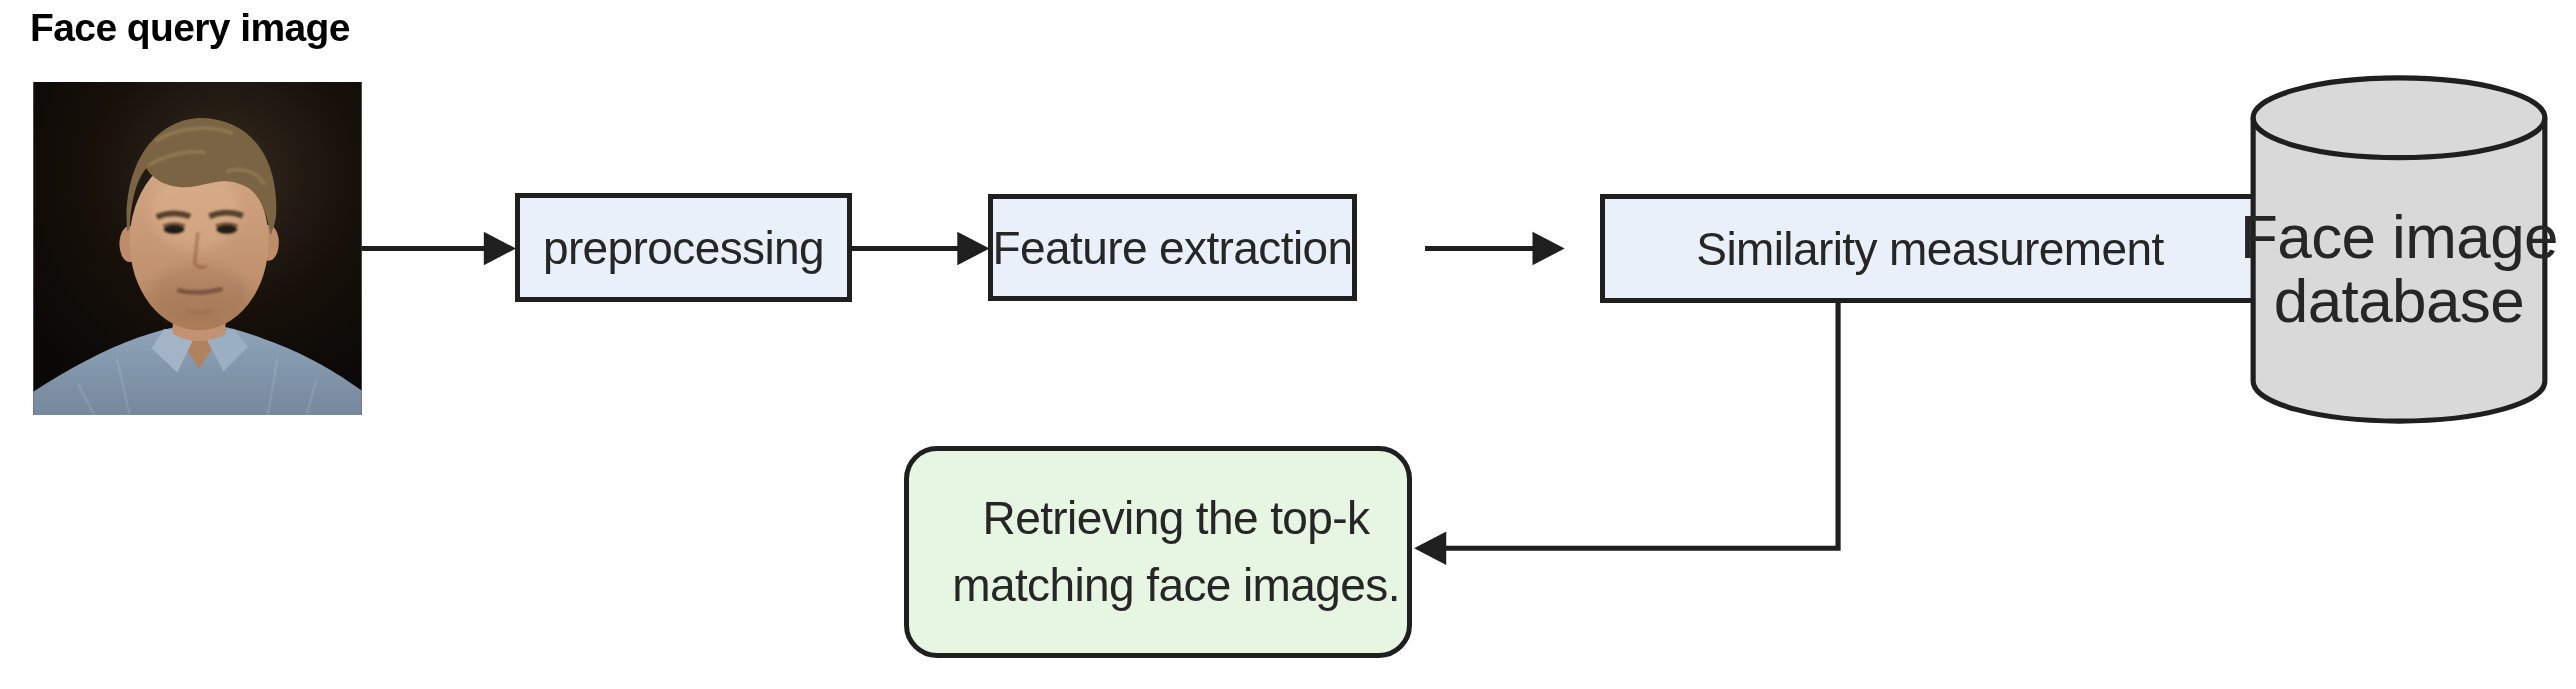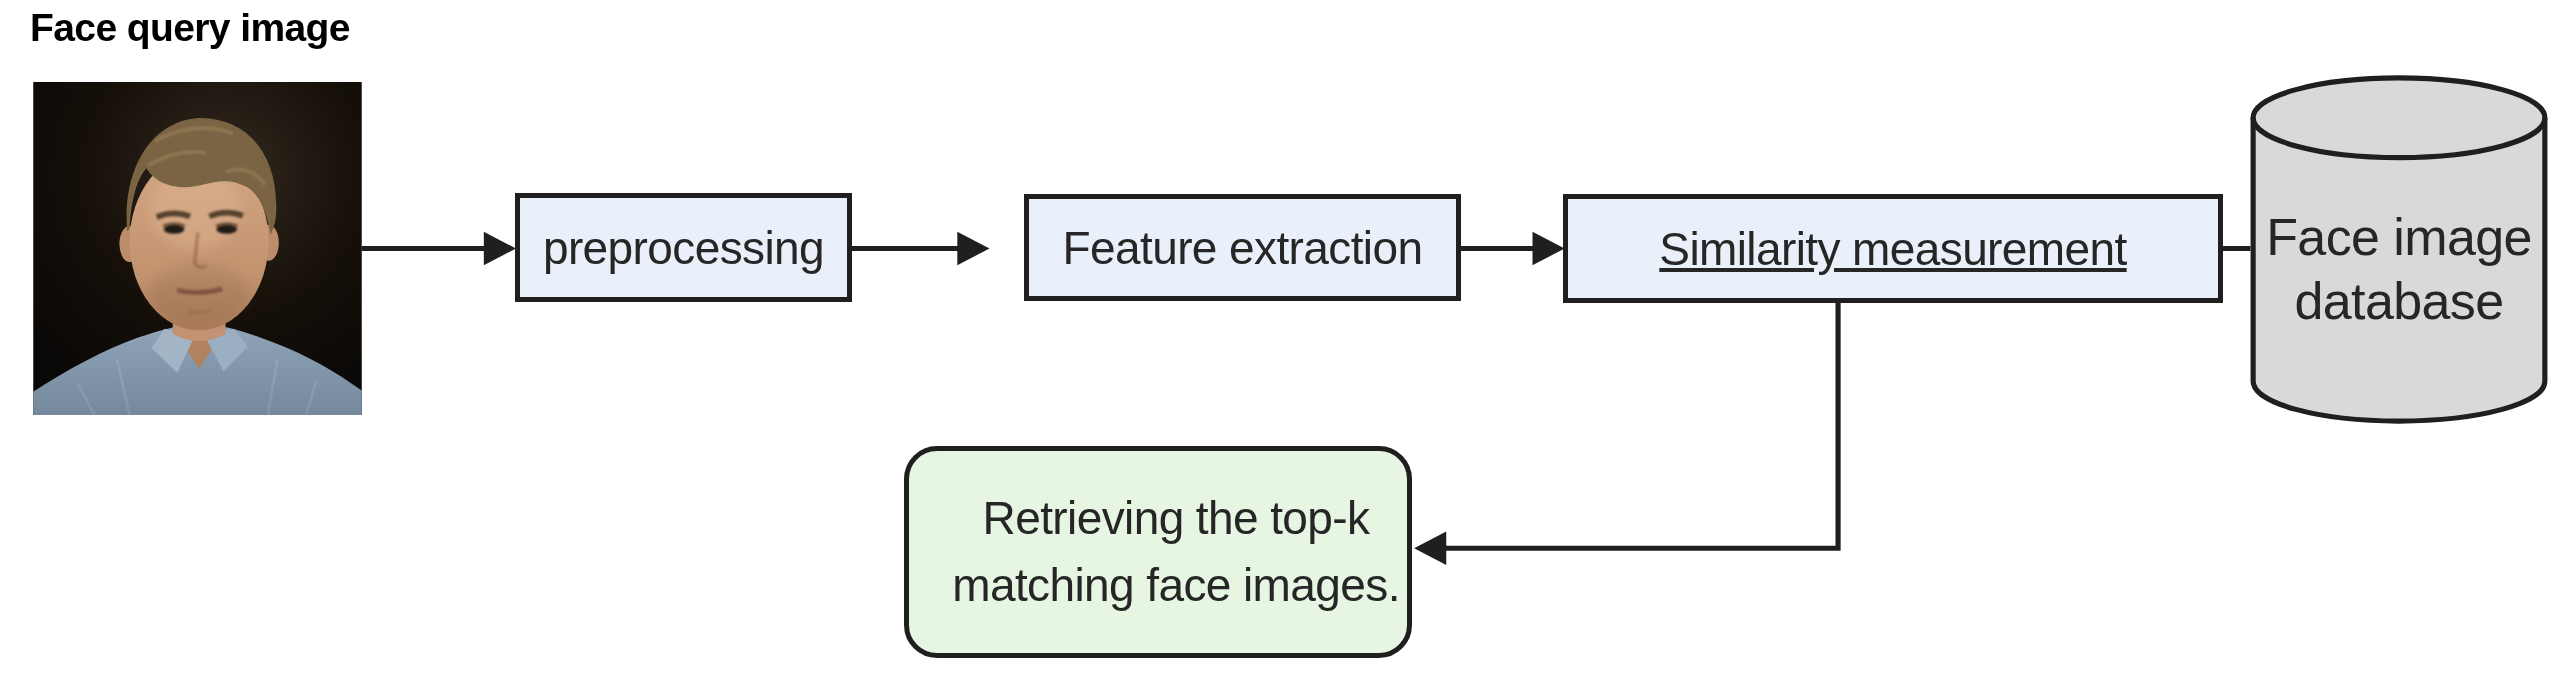--- a/index.html
+++ b/index.html
@@ -17,36 +17,36 @@
   .photo svg{display:block;width:100%;height:100%;}
   .connectors{position:absolute;left:0;top:0;width:2576px;height:690px;}
   .node{
     position:absolute;display:flex;align-items:center;justify-content:center;
     background:var(--process-fill,#eaf0f9);
     border:5.1px solid var(--stroke,#1f1f1f);
     box-sizing:border-box;
     font-size:46px;color:var(--text,#262626);letter-spacing:-0.6px;white-space:nowrap;
   }
   .node-preprocessing{left:515px;top:193px;width:337px;height:109px;}
-  .node-feature{left:988px;top:194px;width:437px;height:107px;margin-left:36px;}
-  .node-similarity{left:1563px;top:194px;width:660px;height:109px;text-decoration:underline;}
+  .node-feature{left:988px;top:194px;width:369px;height:107px;}
+  .node-similarity{left:1600px;top:194px;width:660px;height:109px;}
   .node-result{
     left:904px;top:446px;width:508px;height:212px;
     background:var(--result-fill,#e7f5e3);border-radius:33px;
     flex-direction:column;line-height:67px;padding-left:36px;
   }
   .db{
     position:absolute;left:2248px;top:75px;width:302px;height:349px;
   }
   .db svg{display:block;width:100%;height:100%;}
   .db-text{
     position:absolute;left:0;top:0;width:100%;height:100%;
     display:flex;flex-direction:column;align-items:center;justify-content:center;
     padding-top:39px;box-sizing:border-box;
-    font-size:52px;line-height:64px;color:var(--text,#262626);letter-spacing:-0.6px;
+    font-size:62px;line-height:64px;color:var(--text,#262626);letter-spacing:-0.6px;
     text-align:center;white-space:nowrap;
   }
 </style>
 </head>
 <body>
 
 <div class="canvas">
 
   <svg class="connectors" viewBox="0 0 4004 1072" xmlns="http://www.w3.org/2000/svg">
     <g stroke="#1f1f1f" stroke-width="8" fill="none">

